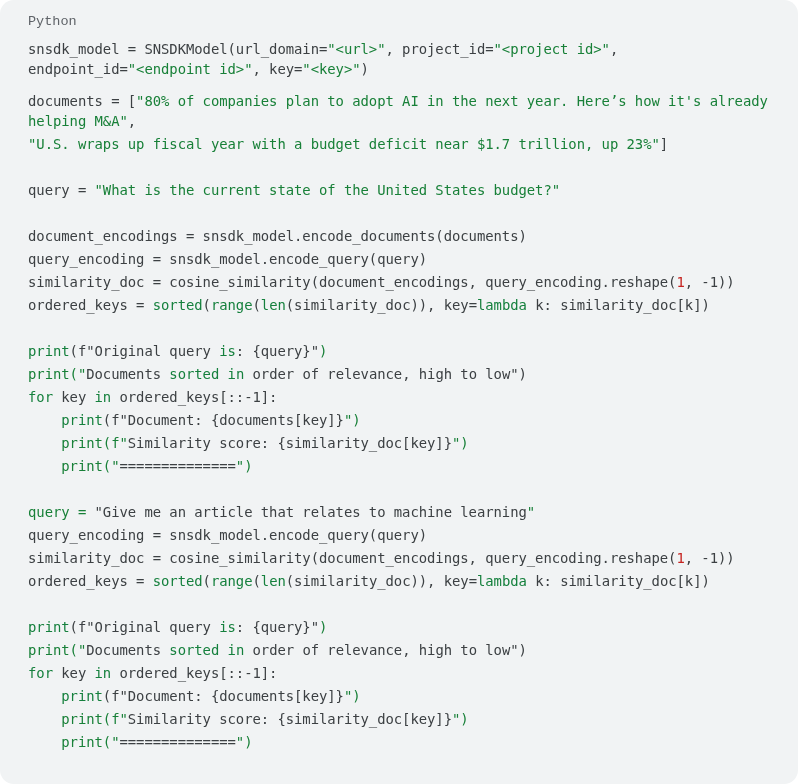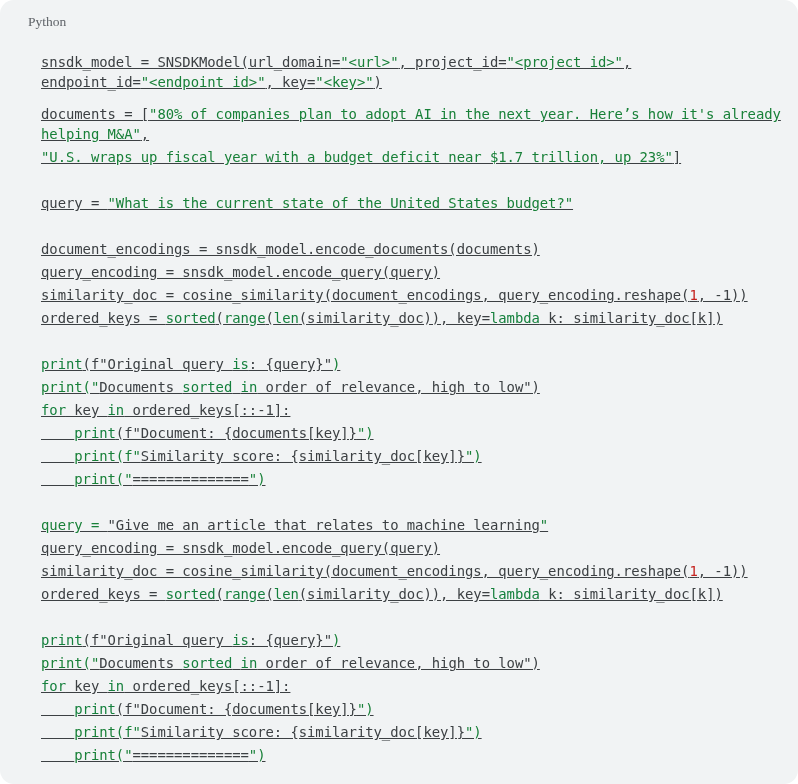--- a/index.html
+++ b/index.html
@@ -3,26 +3,26 @@
   <meta charset="utf-8">
   <style>
     html, body { margin: 0; padding: 0; background: #ffffff; }
     body { width: 798px; height: 784px; overflow: hidden; position: relative; }
     .panel {
       position: absolute; left: 0; top: 0; width: 798px; height: 784px;
       background: #f1f3f4; border-radius: 14px; box-sizing: border-box;
     }
     .lang {
       position: absolute; left: 28px; top: 14px;
-      font-family: Liberation Serif, serif; font-size: 13.5px; color: #5f6368;
+      font-family: Liberation Mono, monospace; font-size: 13.5px; color: #5f6368;
     }
     .code {
-      position: absolute; left: 28px; top: 40px; margin: 13px;
+      position: absolute; left: 28px; top: 40px; margin: 0;
       font-family: "DejaVu Sans Mono", monospace; font-size: 13.9px;
-      color: #3c4043; white-space: pre; letter-spacing: -0.05px; text-decoration: underline;
+      color: #3c4043; white-space: pre; letter-spacing: -0.05px;
     }
     .line { height: 23px; line-height: 23px; display: block; }
     .line.tight { height: 18px; line-height: 18px; }
     .gap { height: 23px; display: block; }
     .gap.small { height: 11px; }
     .t-default { color: #3c4043; }
     .t-str { color: #188038; }
     .t-kw { color: #15803d; }
     .t-num { color: #c5221f; }
   </style>

